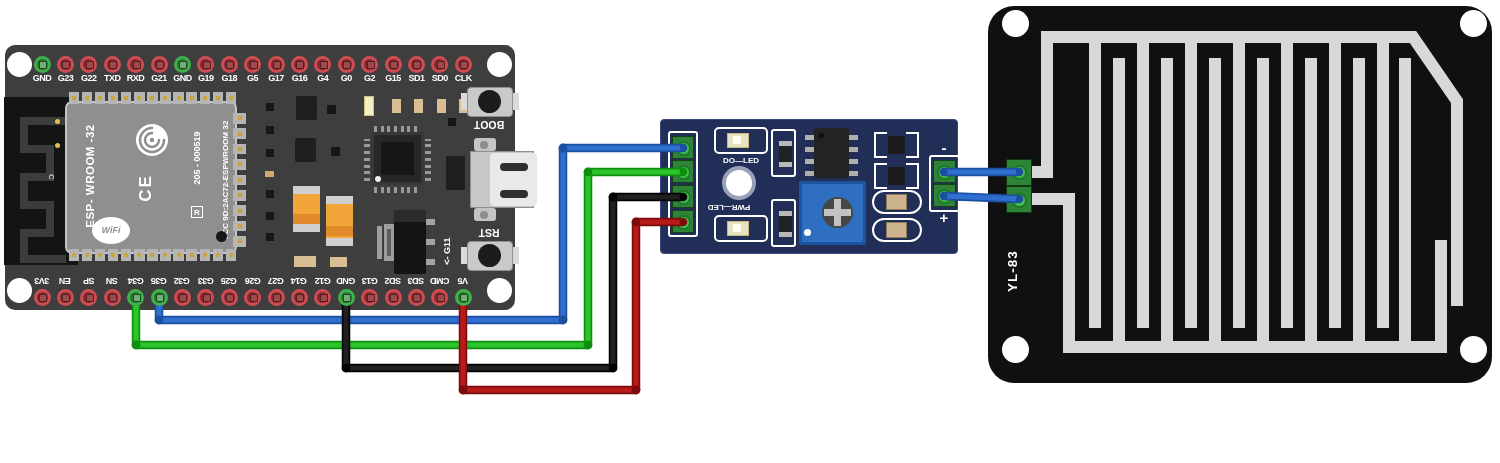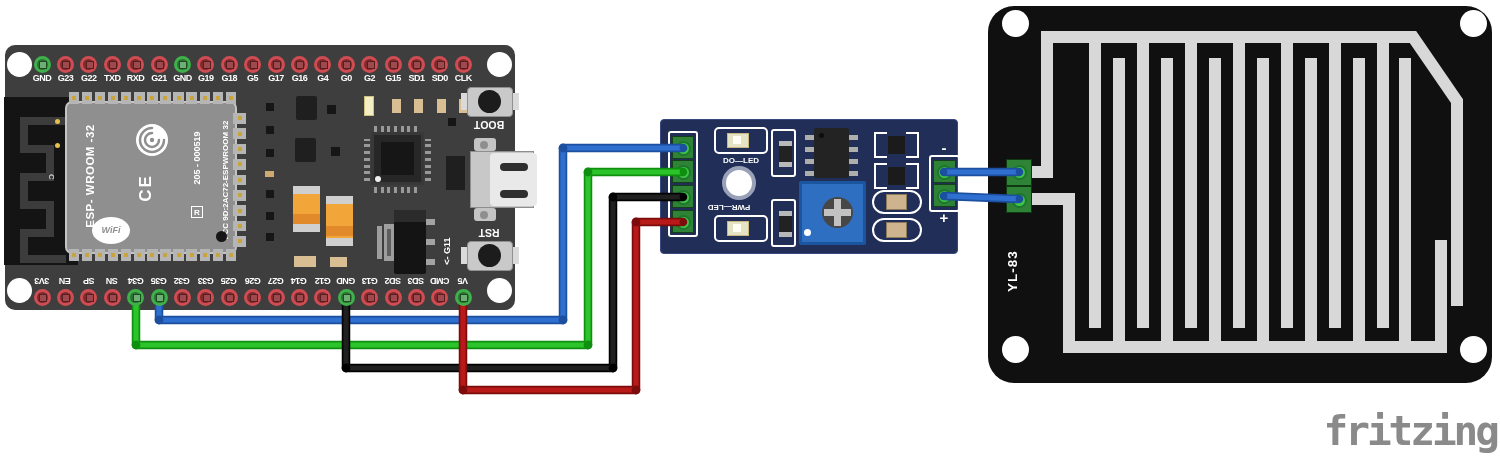--- a/index.html
+++ b/index.html
@@ -302,21 +302,20 @@
         <circle cx="1019" cy="172" r="3.4" fill="#1c4f9e"></circle>
       </g>
       <g>
         <polyline points="944,196 1019,199" fill="none" stroke="#1c4f9e" stroke-width="8.5" stroke-linecap="round" stroke-linejoin="round"></polyline>
         <polyline points="944,196 1019,199" fill="none" stroke="#2e6fd0" stroke-width="5.2" stroke-linecap="round" stroke-linejoin="round"></polyline>
         <circle cx="944" cy="196" r="3.4" fill="#1c4f9e"></circle>
         <circle cx="1019" cy="199" r="3.4" fill="#1c4f9e"></circle>
       </g>
     </svg>
 
-  <div id="watermark">fritzing</div>
 <div class="pin green" style="left: 33.5px; top: 55.5px;"></div>
     <div class="vc" style="left: 42px; top: 78px;">
       <span class="pl">GND</span>
     </div>
     <div class="pin" style="left: 56.9px; top: 55.5px;"></div>
     <div class="vc" style="left: 65.4px; top: 78px;">
       <span class="pl">G23</span>
     </div>
     <div class="pin" style="left: 80.3px; top: 55.5px;"></div>
     <div class="vc" style="left: 88.8px; top: 78px;">

